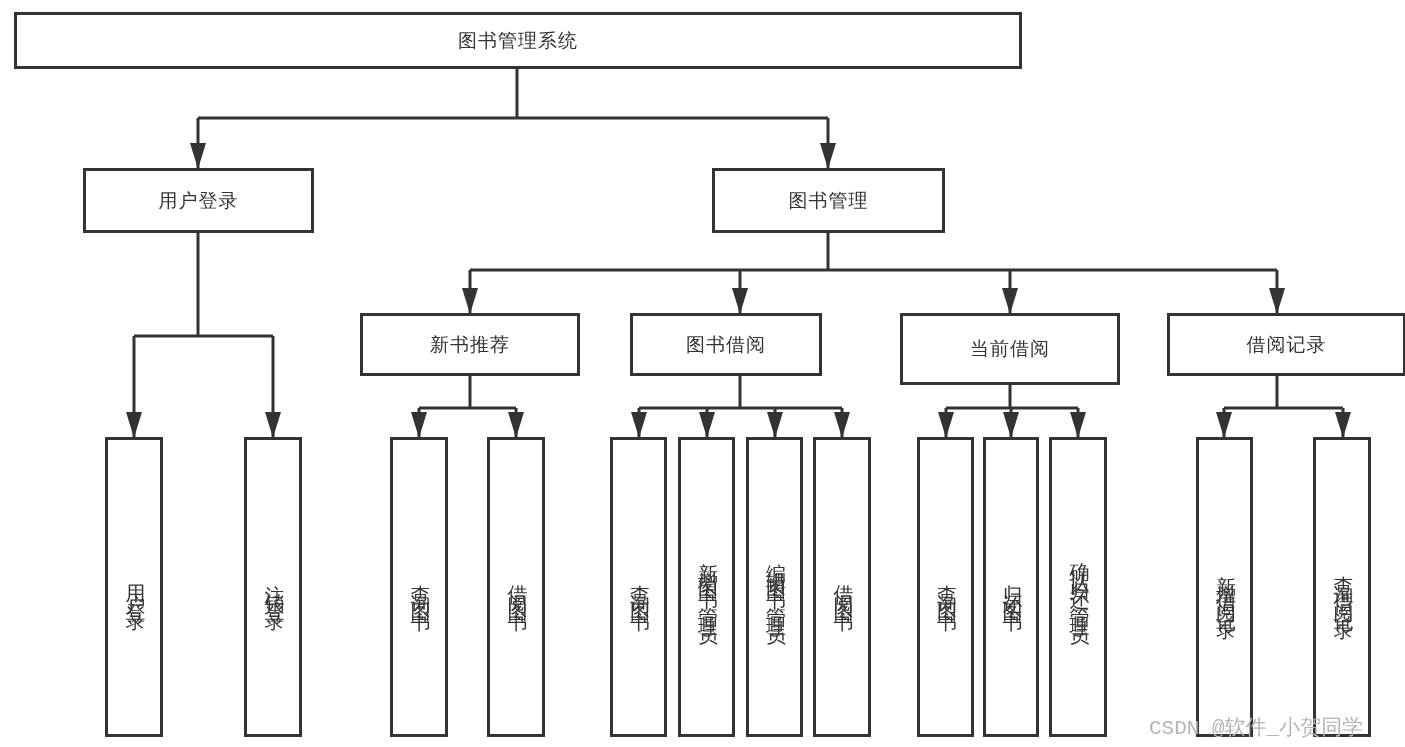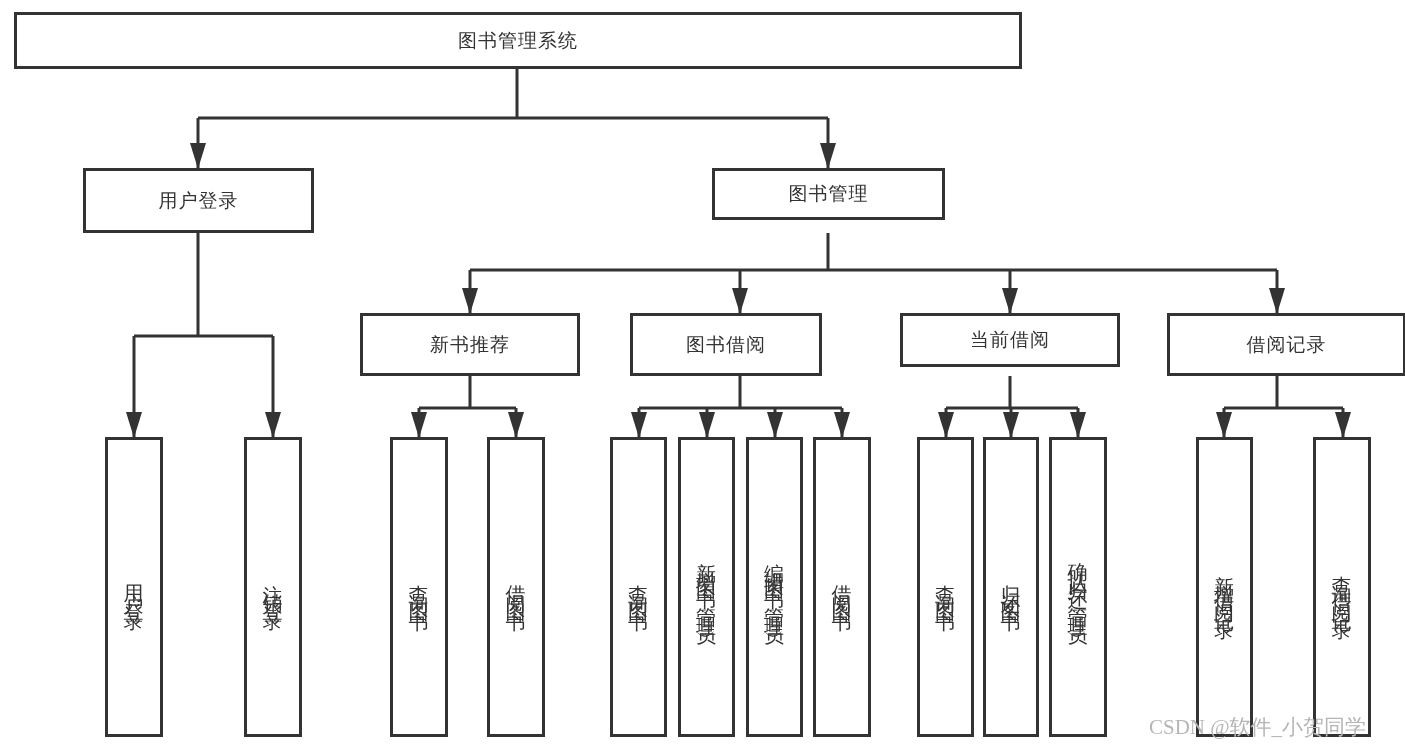--- a/index.html
+++ b/index.html
@@ -1,21 +1,21 @@
 <!DOCTYPE html>
 <html><head>
 <meta charset="utf-8">
 <style>
   html, body { margin: 0; padding: 0; background: #ffffff; }
   .canvas {
     position: relative;
     width: 1405px;
     height: 747px;
     background: #ffffff;
-    font-family: Liberation Serif, serif;
+    font-family: Liberation Mono, monospace;
     overflow: hidden;
   }
   .connector-layer {
     position: absolute;
     left: 0; top: 0;
     width: 1405px; height: 747px;
     pointer-events: none;
   }
   .box {
     position: absolute;
@@ -44,24 +44,24 @@
     left: 1149px;
     top: 713px;
     font-size: 21px;
     color: #b5b5b5;
     white-space: nowrap;
     z-index: 5;
   }
   
   .n-root   { left: 14px;   top: 12px;  width: 1008px; height: 57px; }
   .n-login  { left: 83px;   top: 168px; width: 231px;  height: 65px; }
-  .n-mgmt   { left: 712px;  top: 168px; width: 233px;  height: 52px; }
+  .n-mgmt   { left: 712px;  top: 168px; width: 233px;  height: 65px; }
   .n-newrec { left: 360px;  top: 313px; width: 220px;  height: 63px; }
   .n-borrow { left: 630px;  top: 313px; width: 192px;  height: 63px; }
-  .n-curr   { left: 900px;  top: 313px; width: 220px;  height: 54px; }
+  .n-curr   { left: 900px;  top: 313px; width: 220px;  height: 72px; }
   .n-recs   { left: 1167px; top: 313px; width: 239px;  height: 63px; }
   .leaf { top: 437px; height: 300px; }
   .l-a1 { left: 105px;  width: 58px; }
   .l-a2 { left: 244px;  width: 58px; }
   .l-b1 { left: 390px;  width: 58px; }
   .l-b2 { left: 487px;  width: 58px; }
   .l-c1 { left: 610px;  width: 57px; }
   .l-c2 { left: 678px;  width: 57px; }
   .l-c3 { left: 746px;  width: 57px; }
   .l-c4 { left: 813px;  width: 58px; }

